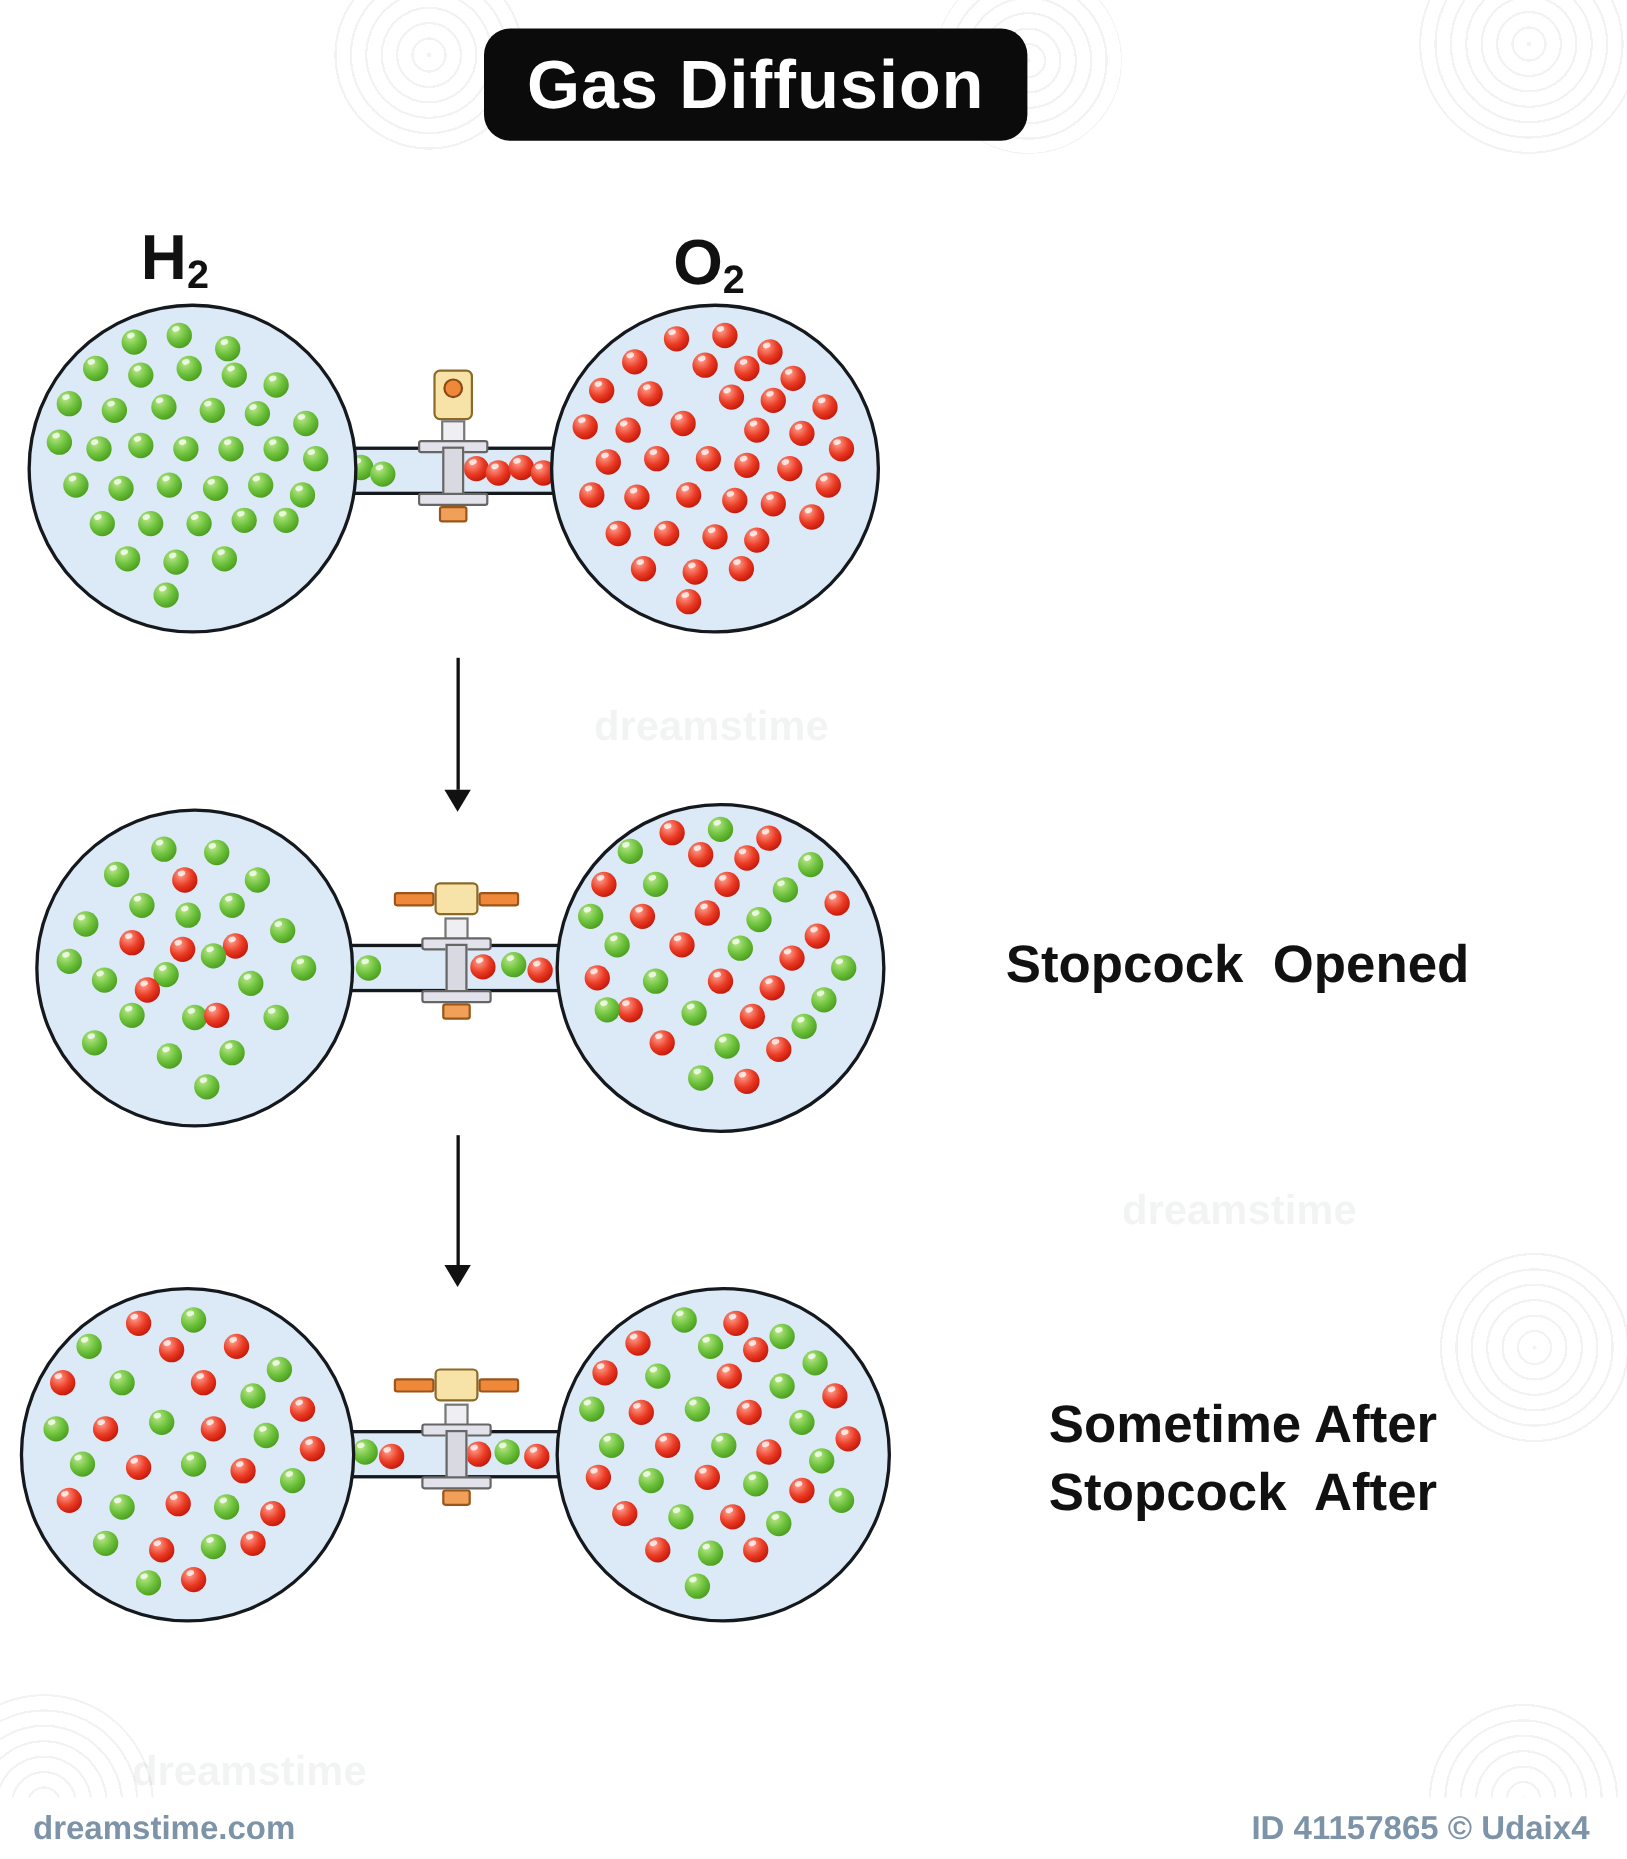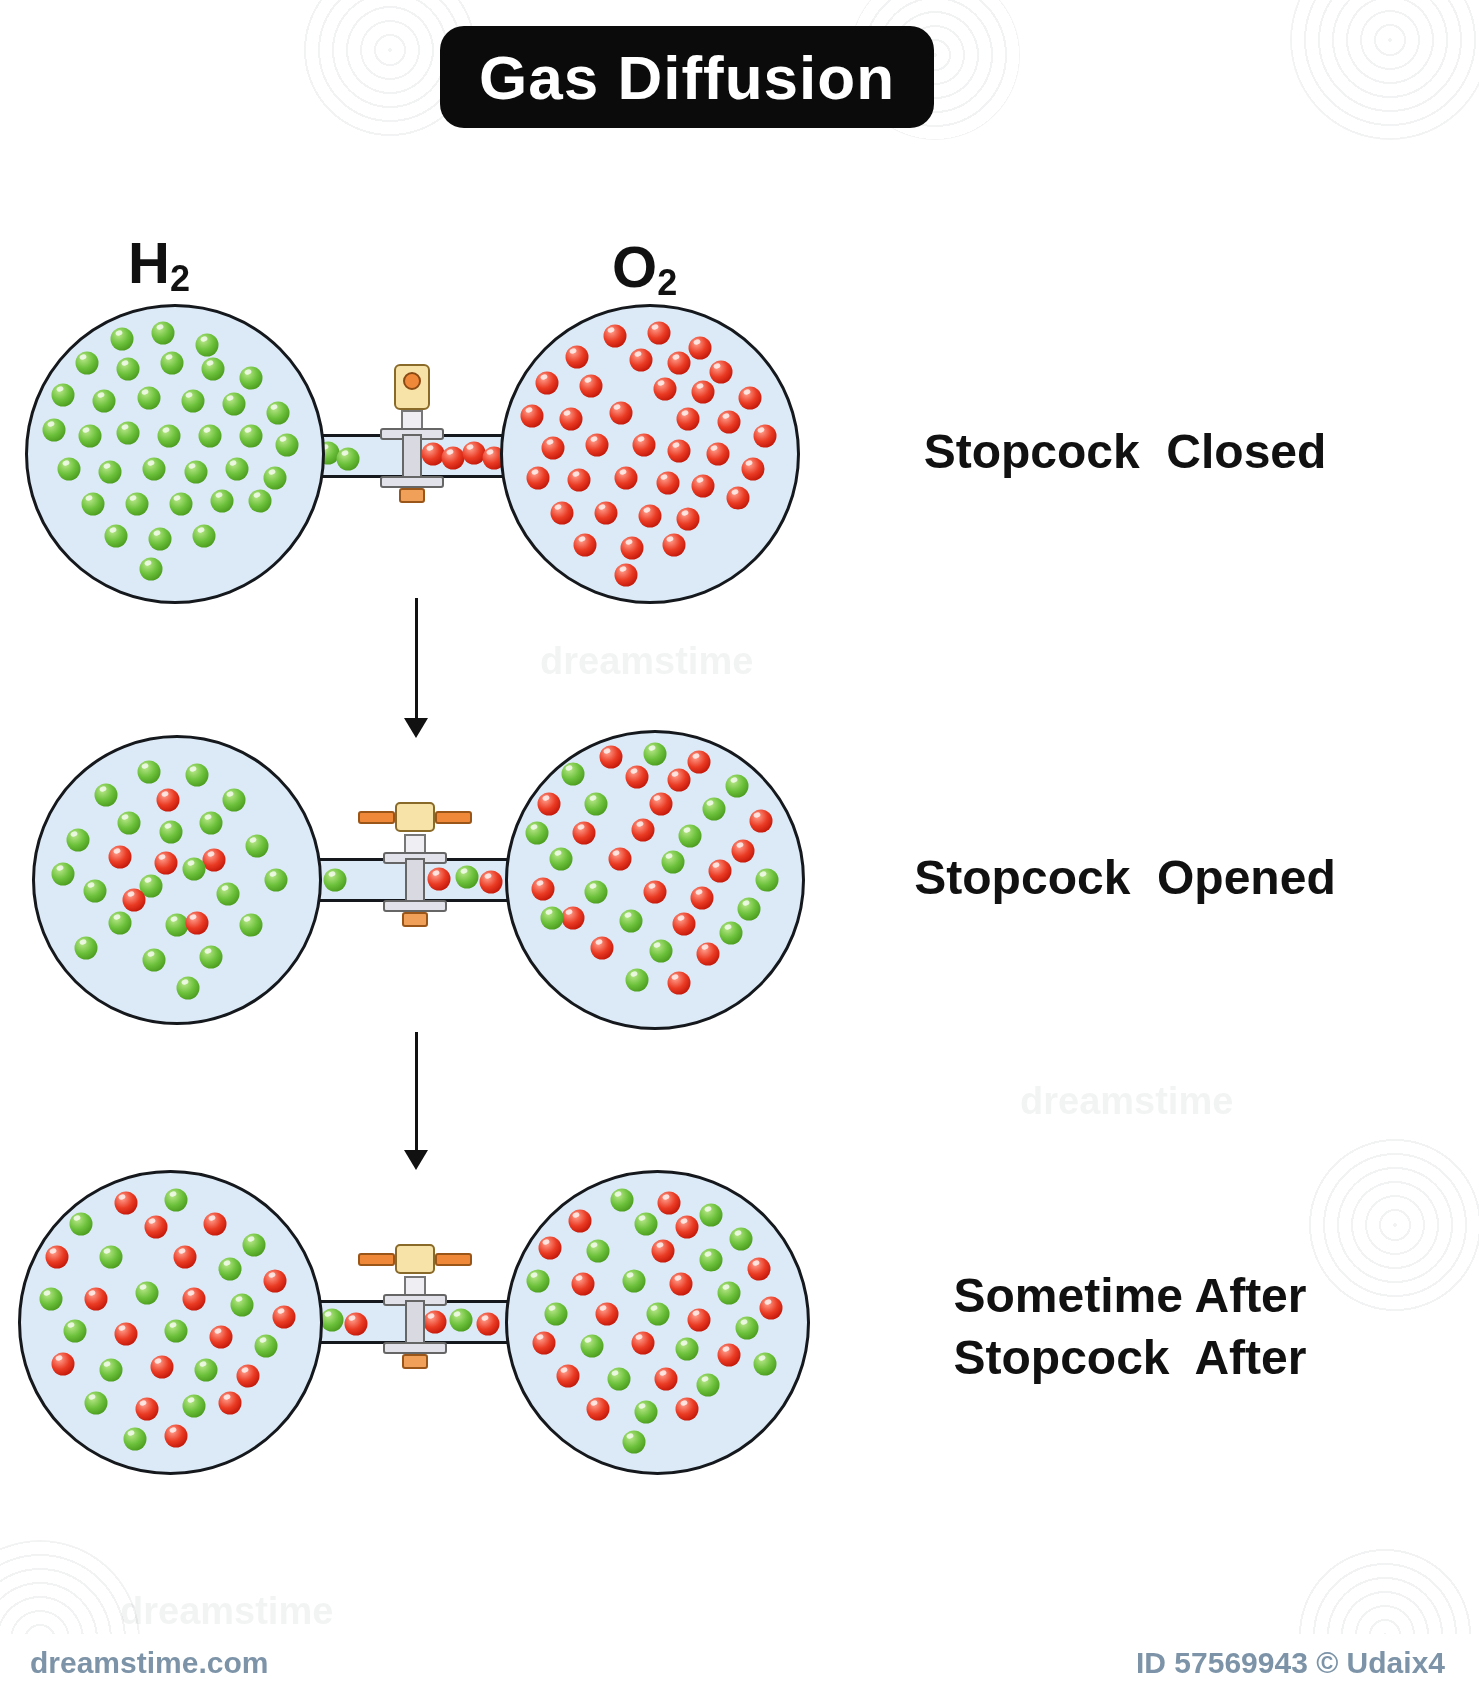--- a/index.html
+++ b/index.html
@@ -42,21 +42,21 @@
   }
   .title-text {
     color: #ffffff;
     font-size: 62px;
     font-weight: bold;
     letter-spacing: 1px;
   }
 
   
   .stage { position: absolute; left: 0; width: 1479px; }
-  .stage-1 { top: 229px; height: 400px; }
+  .stage-1 { top: 201px; height: 400px; }
   .stage-2 { top: 735px; height: 310px; }
   .stage-3 { top: 1170px; height: 320px; }
 
   .flask {
     position: absolute;
     border-radius: 50%;
     background: #dbeaf6;
     border: 3px solid #15181c;
     z-index: 2;
   }
@@ -334,21 +334,20 @@
           <div class="vc-dot"></div>
         </div>
 
       <div class="v-stem"></div>
       <div class="v-collar v-collar-top"></div>
       <div class="v-body"></div>
       <div class="v-collar v-collar-bottom"></div>
       <div class="v-tab"></div>
     </div>
 
-    <div class="caption">Stopcock  Closed</div>
   </section>
 
   <div class="arrow arrow-1">
     <div class="stem"></div>
     <div class="head"></div>
   </div>
 
   <section class="stage stage-2 valve-open">
     <div class="tube">
         <div class="molecules">
@@ -552,16 +551,16 @@
       <div class="v-collar v-collar-bottom"></div>
       <div class="v-tab"></div>
     </div>
 
     <div class="caption">Sometime After
 Stopcock  After</div>
   </section>
 
   <div class="footer">
     <div class="footer-site">dreamstime.com</div>
-    <div class="footer-id">ID 57569943 © Udaix4</div>
+    <div class="footer-id">ID 41157865 © Udaix4</div>
   </div>
 
 </div>
 
 </body></html>

